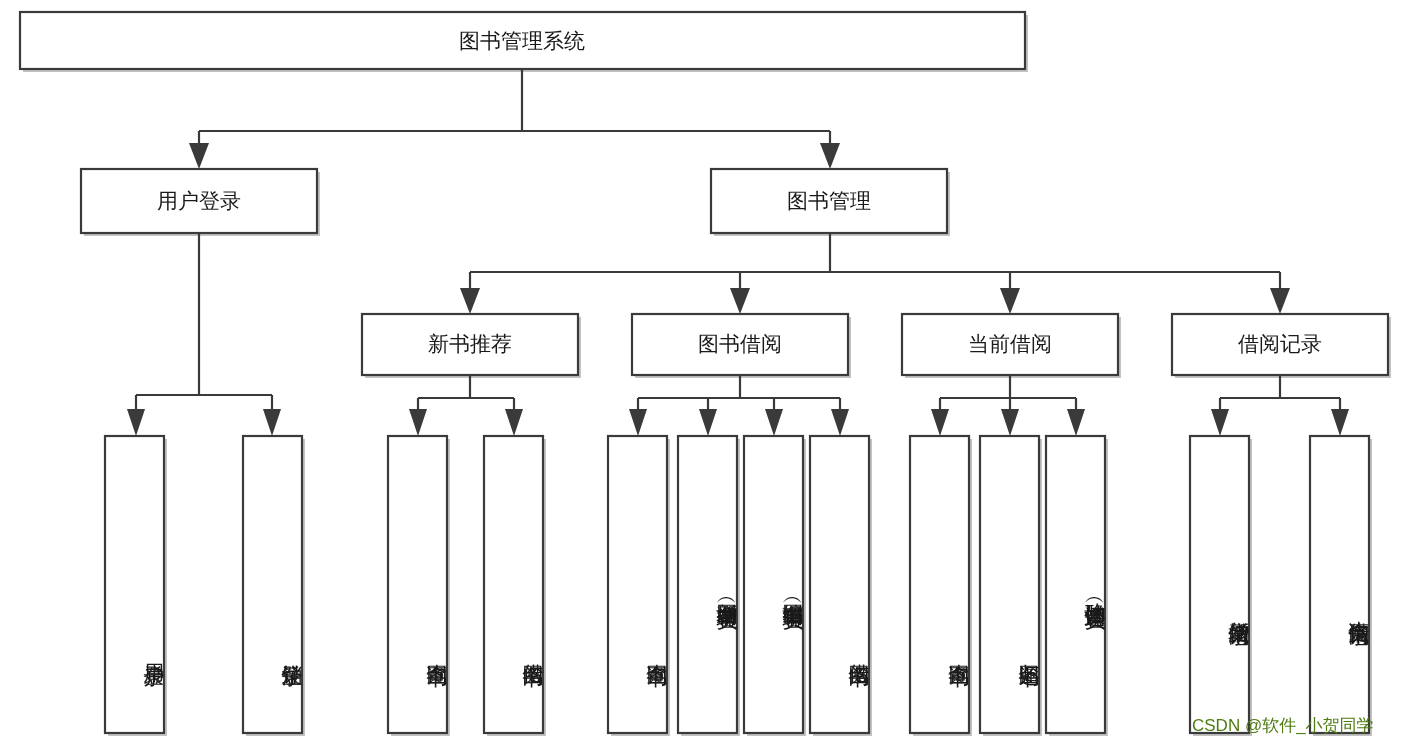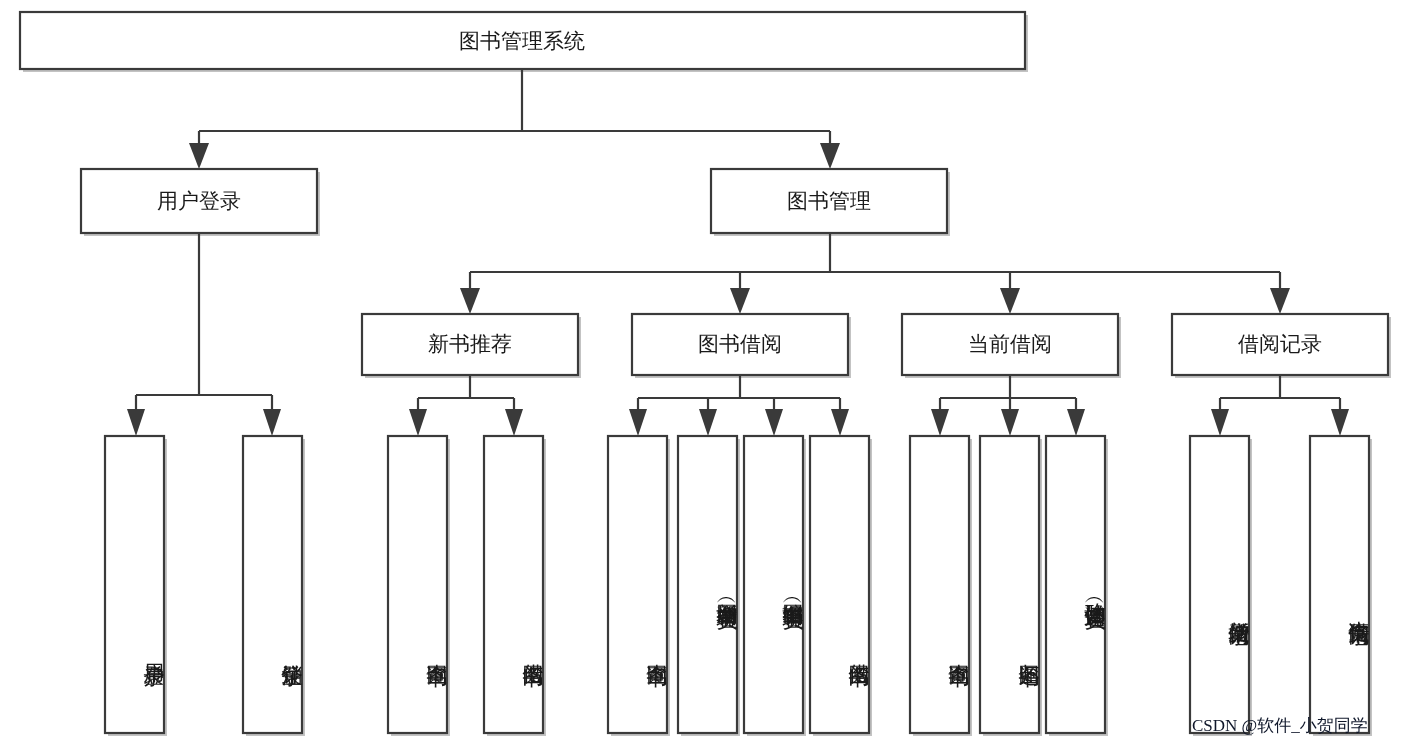--- a/index.html
+++ b/index.html
@@ -64,23 +64,23 @@
     text-orientation: upright;
     letter-spacing: 1px;
     line-height: 1;
     display: flex;
     align-items: flex-start;
     justify-content: center;
     user-select: none;
   }
   .watermark {
     position: absolute;
-    font-family: Liberation Serif, serif;
+    font-family: Liberation Sans, sans-serif;
     font-size: 17px;
-    color: #0f172a;
+    color: #4d7c0f;
     white-space: nowrap;
     user-select: none;
   }
 </style>
 </head>
 <body>
 
 <div id="diagram-root">
 
   <svg id="flow-svg" viewBox="0 0 1405 747">

